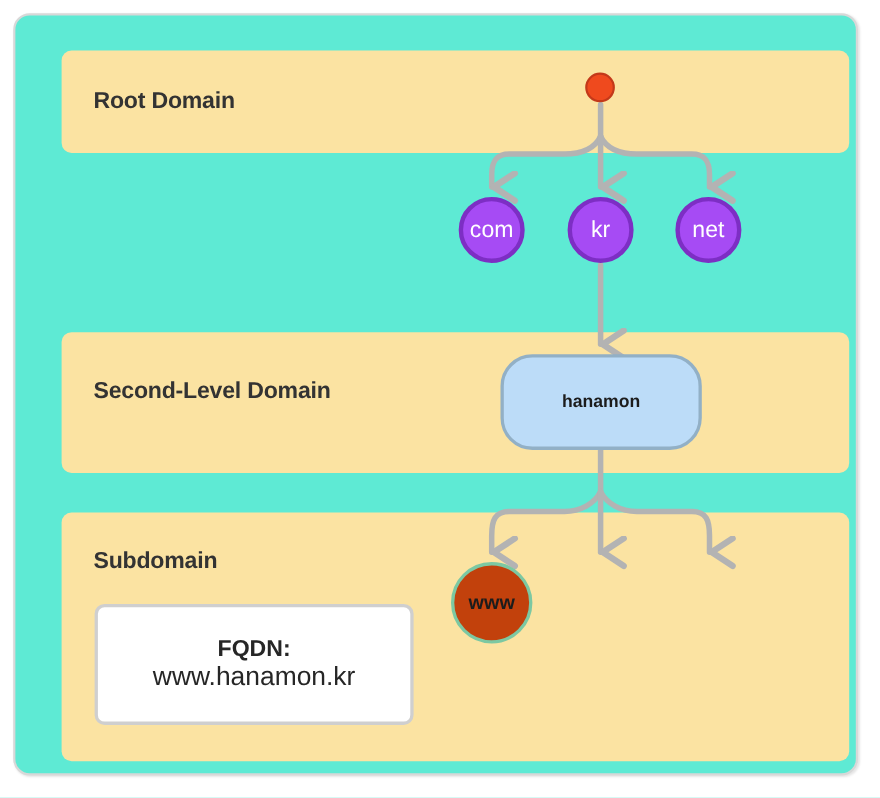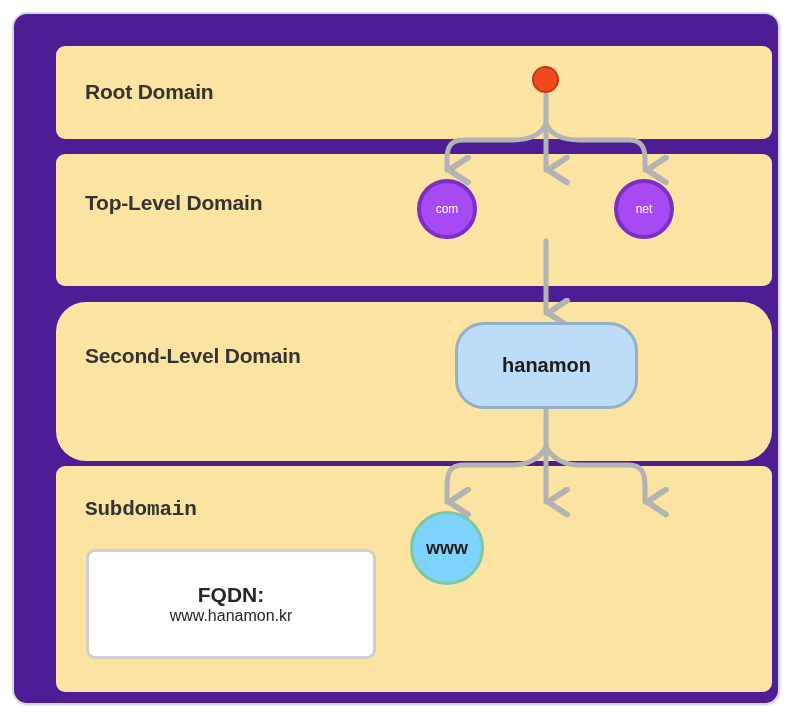--- a/index.html
+++ b/index.html
@@ -21,53 +21,53 @@
   }
 
   
   .card {
     position: absolute;
     left: 12px;
     top: 12px;
     width: 768px;
     height: 693px;
     box-sizing: border-box;
-    background: #4c1d95;
+    background: #5eead4;
     border: 2px solid #d8d8d8;
     border-radius: 15px;
     box-shadow: 1px 1px 2px rgba(0,0,0,0.10);
   }
 
   
   .band {
     position: absolute;
     left: 42px;
     width: 716px;
     background: #fbe3a2;
     border-radius: 9px;
     box-sizing: border-box;
   }
   .band-root  { top: 32px;  height: 93px; }
   .band-tld   { top: 140px; height: 132px; }
-  .band-sld   { top: 288px; height: 159px; border-radius: 30px; }
+  .band-sld   { top: 288px; height: 128px; }
   .band-sub   { top: 452px; height: 226px; }
 
   .band-label {
     position: absolute;
     left: 29px;
     font-size: 21px;
     font-weight: bold;
     color: #333333;
     letter-spacing: -0.2px;
     white-space: nowrap;
   }
   .band-root .band-label { top: 34px; }
   .band-tld  .band-label { top: 37px; }
   .band-sld  .band-label { top: 42px; }
-  .band-sub  .band-label { top: 32px; font-family: Liberation Mono, monospace; }
+  .band-sub  .band-label { top: 32px; }
 
   
   .fqdn-box {
     position: absolute;
     left: 30px;
     top: 83px;
     width: 290px;
     height: 110px;
     box-sizing: border-box;
     background: #ffffff;
@@ -78,21 +78,21 @@
     align-items: center;
     justify-content: center;
     gap: 0;
   }
   .fqdn-title {
     font-size: 21px;
     font-weight: bold;
     color: #262626;
   }
   .fqdn-value {
-    font-size: 16px;
+    font-size: 24px;
     font-weight: normal;
     color: #262626;
   }
 
   
   #wires {
     position: absolute;
     left: 0;
     top: 0;
     width: 800px;
@@ -121,69 +121,66 @@
   }
 
   .node-tld {
     width: 60px;
     height: 60px;
     top: 179px;
     border-radius: 50%;
     background: #a64bf4;
     border: 4px solid #7d2ec4;
     color: #ffffff;
-    font-size: 12px;
+    font-size: 21px;
     font-weight: normal;
   }
   .tld-com { left: 417px; }
   .tld-kr  { left: 516px; }
   .tld-net { left: 614px; justify-content: center; }
 
   .node-sld {
     left: 455px;
     top: 322px;
     width: 183px;
     height: 87px;
     border-radius: 29px;
     background: #bcdcf8;
     border: 3px solid #92b0c6;
     color: #1c1c1c;
-    font-size: 20px;
+    font-size: 16px;
     font-weight: bold;
   }
 
   .node-sub {
     width: 74px;
     height: 74px;
     top: 511px;
     border-radius: 50%;
-    background: #7dd3fc;
+    background: #c2410c;
     border: 3px solid #7cc8a2;
     color: #1c1c1c;
     font-size: 18px;
     font-weight: bold;
   }
   .sub-www  { left: 410px; }
   .sub-blog { left: 509px; }
   .sub-api  { left: 607px; }
 </style>
 </head>
 <body>
 
 <div id="stage">
 
   <div class="card">
 
     <div class="band band-root">
       <div class="band-label">Root Domain</div>
     </div>
 
-    <div class="band band-tld">
-      <div class="band-label">Top-Level Domain</div>
-    </div>
 
     <div class="band band-sld">
       <div class="band-label">Second-Level Domain</div>
     </div>
 
     <div class="band band-sub">
       <div class="band-label">Subdomain</div>
 
       <div class="fqdn-box">
         <div class="fqdn-title">FQDN:</div>
@@ -228,20 +225,23 @@
                L 629 465 C 642 465, 645 473, 645 487
                L 645 502" marker-end="url(#arrowhead)"></path>
     </g>
   </svg>
 
   <div class="node node-root"></div>
 
   <div class="node node-tld tld-com">
     <span>com</span>
   </div>
+  <div class="node node-tld tld-kr">
+    <span>kr</span>
+  </div>
   <div class="node node-tld tld-net">
     <span>net</span>
   </div>
 
   <div class="node node-sld">
     <span>hanamon</span>
   </div>
 
   <div class="node node-sub sub-www">
     <span>www</span>

